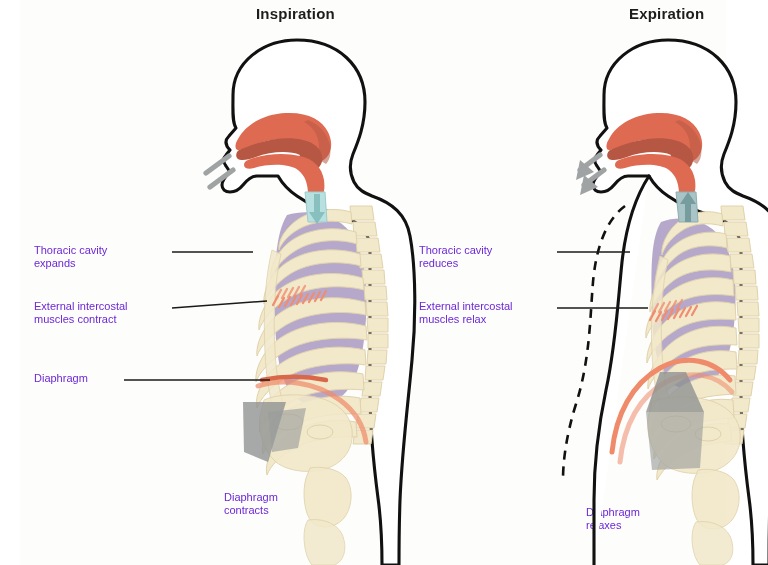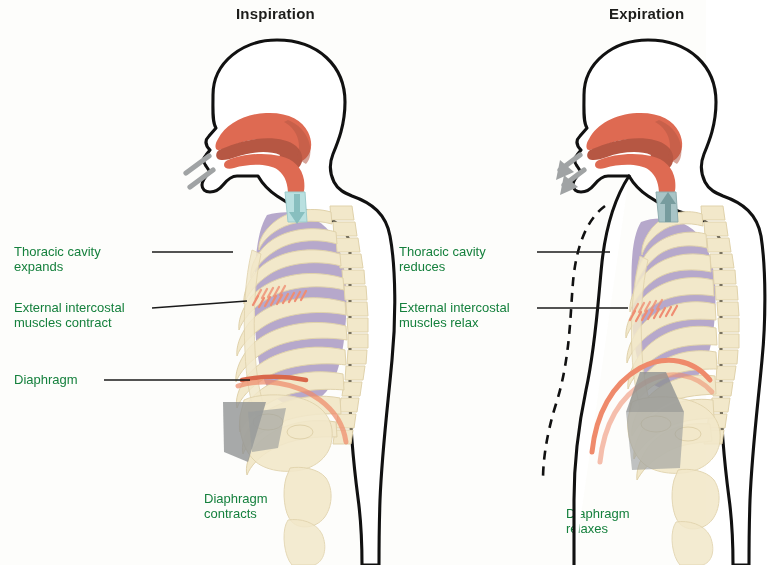--- a/index.html
+++ b/index.html
@@ -13,37 +13,38 @@
     height: 565px;
     overflow: hidden;
     font-family: "Liberation Sans", sans-serif;
     color: #231f20;
   }
   #stage {
     position: relative;
     width: 706px;
     height: 565px;
     background: #fdfdfb;
+    margin-left: 20px;
   }
   .panel-title {
     position: absolute;
     font-size: 15px;
     font-weight: bold;
     letter-spacing: 0.2px;
     color: #1d1d1b;
     white-space: nowrap;
   }
   #title-inspiration { left: 236px; top: 5px; }
   #title-expiration  { left: 609px; top: 5px; text-align: center; }
 
   .callout {
     position: absolute;
-    font-size: 13px;
+    font-size: 11px;
     line-height: 1.18;
-    color: #15803d;
+    color: #6d28d9;
     white-space: pre-line;
   }
   #label-thoracic-left     { left: 14px;  top: 244px; }
   #label-intercostal-left  { left: 14px;  top: 300px; }
   #label-diaphragm-left    { left: 14px;  top: 372px; }
   #label-thoracic-right    { left: 399px; top: 244px; }
   #label-intercostal-right { left: 399px; top: 300px; }
   #label-diaphragm-contracts { left: 204px; top: 491px; }
   #label-diaphragm-relaxes   { left: 566px; top: 506px; }
 

